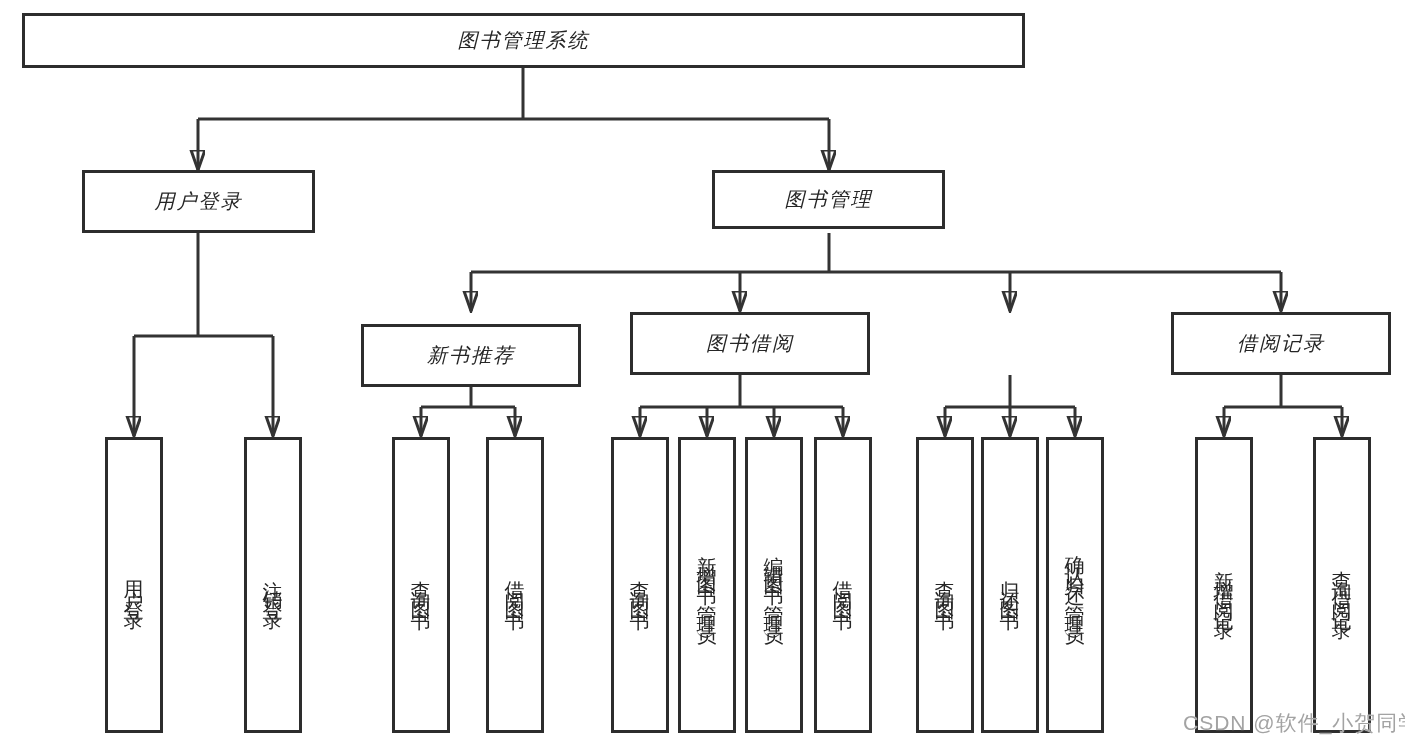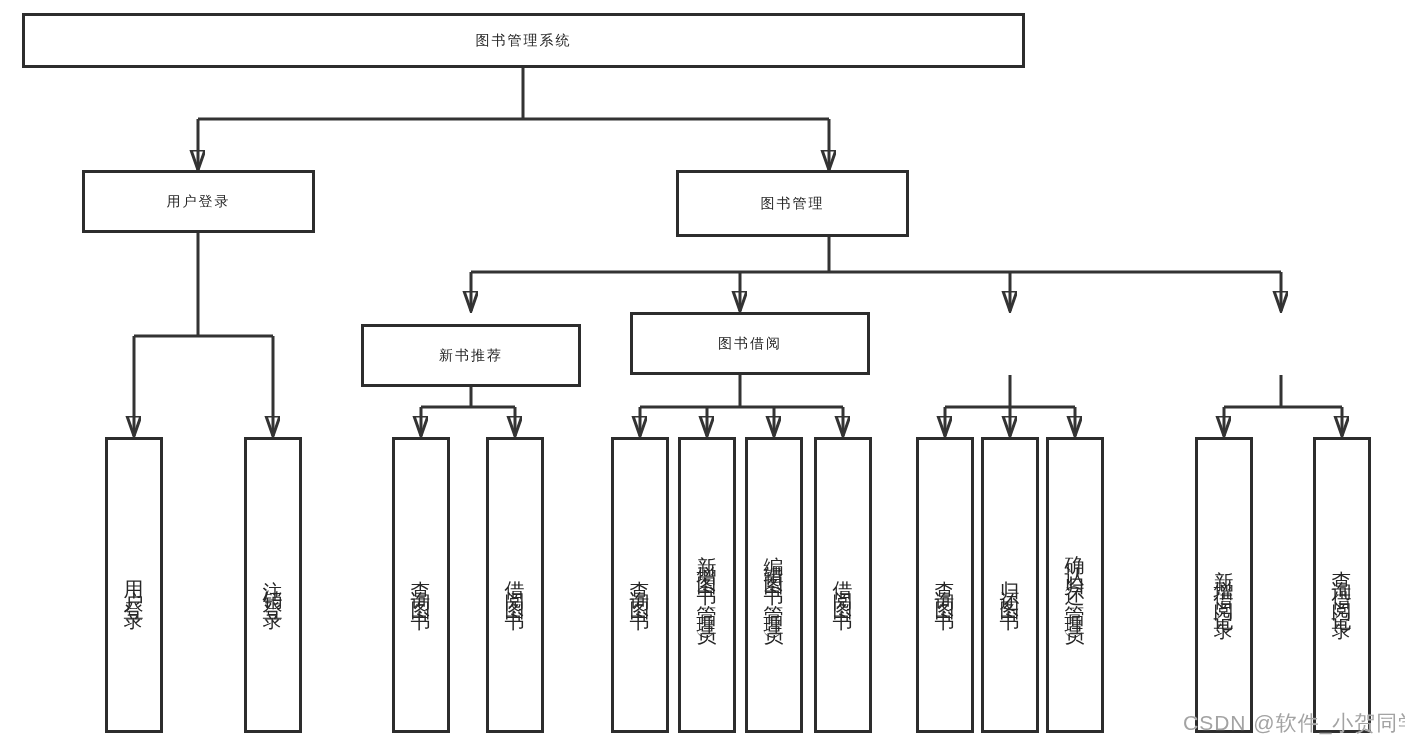--- a/index.html
+++ b/index.html
@@ -15,21 +15,21 @@
     stroke:#333333; stroke-width:3; fill:none;
   }
   .box {
     position:absolute; z-index:2;
     background:#ffffff;
     border:3px solid #2d2d2d;
     box-sizing:border-box;
     display:flex; align-items:center; justify-content:center;
     color:#262626;
   }
-  .h  { font-size:14px; letter-spacing:2px; white-space:nowrap; }
+  .h  { font-size:20px; letter-spacing:2px; white-space:nowrap;font-style:italic; }
   .v  {
     writing-mode:vertical-rl;
     text-orientation:mixed;
     font-size:20px;
     letter-spacing:10px;
     line-height:1;
   }
   .watermark {
     position:absolute; z-index:5;
     left:1183px; top:709px;
@@ -83,24 +83,25 @@
     <line x1="1010" y1="407" x2="1010" y2="436" marker-end="url(#arw)"></line>
     <line x1="1075" y1="407" x2="1075" y2="436" marker-end="url(#arw)"></line>
 
     <line x1="1224" y1="407" x2="1224" y2="436" marker-end="url(#arw)"></line>
     <line x1="1342" y1="407" x2="1342" y2="436" marker-end="url(#arw)"></line>
   </svg>
 
   <div class="box h" style="left:22px;top:13px;width:1003px;height:55px">图书管理系统</div>
 
   <div class="box h" style="left:82px;top:170px;width:233px;height:63px">用户登录</div>
-  <div class="box h" style="left:676px;top:170px;width:233px;height:67px">图书管理</div>
+  <div class="box h" style="left:712px;top:170px;width:233px;height:59px">图书管理</div>
 
   <div class="box h" style="left:361px;top:324px;width:220px;height:63px">新书推荐</div>
   <div class="box h" style="left:630px;top:312px;width:240px;height:63px">图书借阅</div>
+  <div class="box h" style="left:1171px;top:312px;width:220px;height:63px">借阅记录</div>
 
   <div class="box v" style="left:105px;top:437px;width:58px;height:296px">用户登录</div>
   <div class="box v" style="left:244px;top:437px;width:58px;height:296px">注销登录</div>
 
   <div class="box v" style="left:392px;top:437px;width:58px;height:296px">查询图书</div>
   <div class="box v" style="left:486px;top:437px;width:58px;height:296px">借阅图书</div>
 
   <div class="box v" style="left:611px;top:437px;width:58px;height:296px">查询图书</div>
   <div class="box v" style="left:678px;top:437px;width:58px;height:296px">新增图书（管理员）</div>
   <div class="box v" style="left:745px;top:437px;width:58px;height:296px">编辑图书（管理员）</div>

